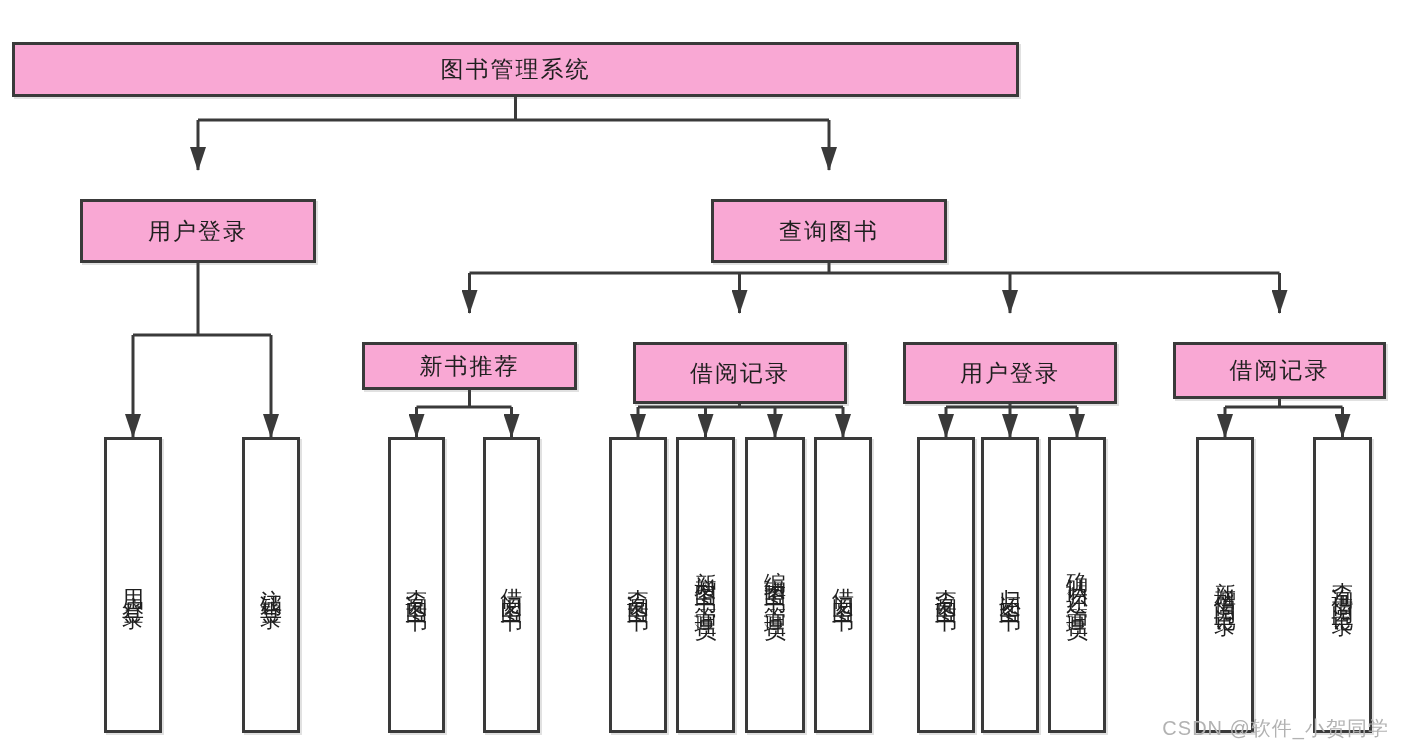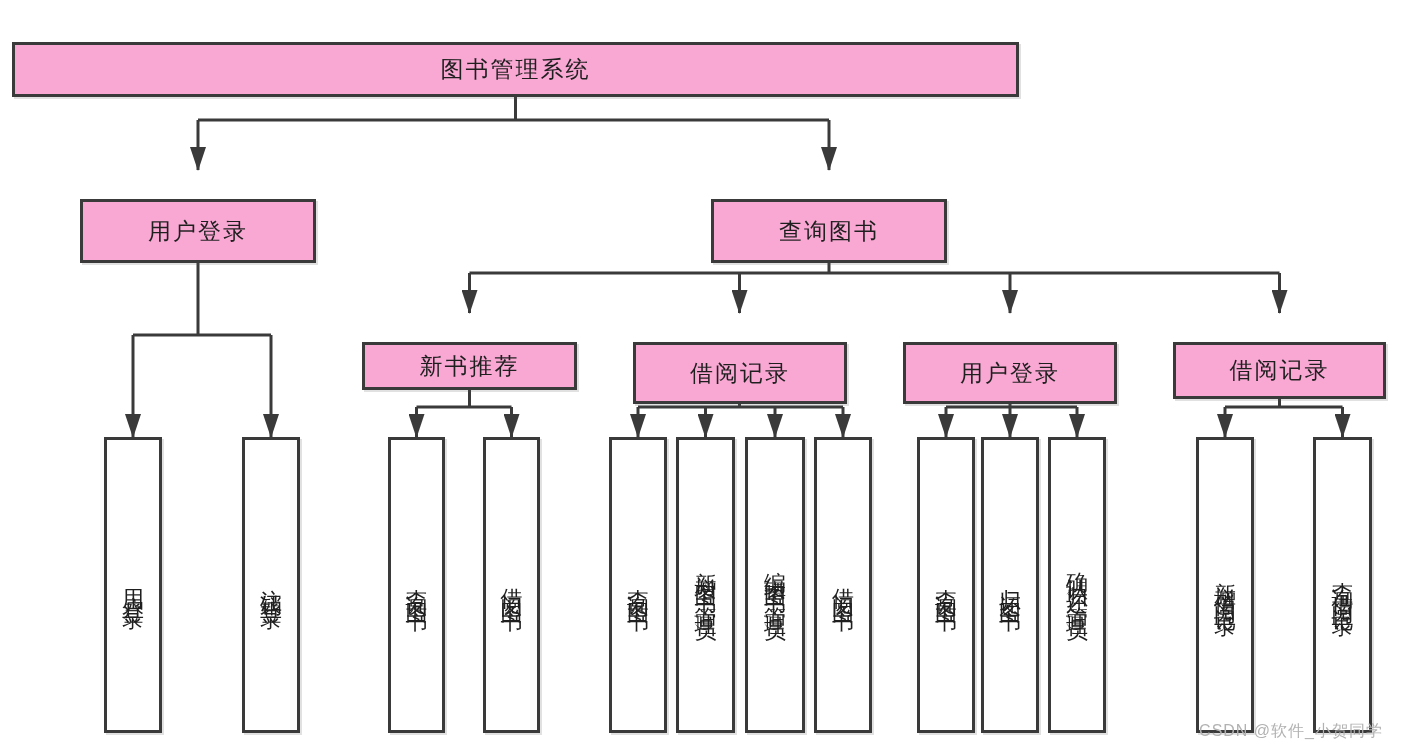--- a/index.html
+++ b/index.html
@@ -54,23 +54,23 @@
   .leaf .lbl {
     writing-mode: vertical-rl;
     text-orientation: mixed;
     font-size: 22px;
     letter-spacing: 7px;
     line-height: 1;
     white-space: nowrap;
   }
   .watermark {
     position: absolute;
-    right: 22px;
+    right: 16px;
     bottom: 5px;
-    font-size: 16px;
+    font-size: 20px;
     color: #b2b2b2;
     letter-spacing: 1px;
     white-space: nowrap;
   }
 </style>
 </head>
 <body>
 
 <div id="canvas">
 

